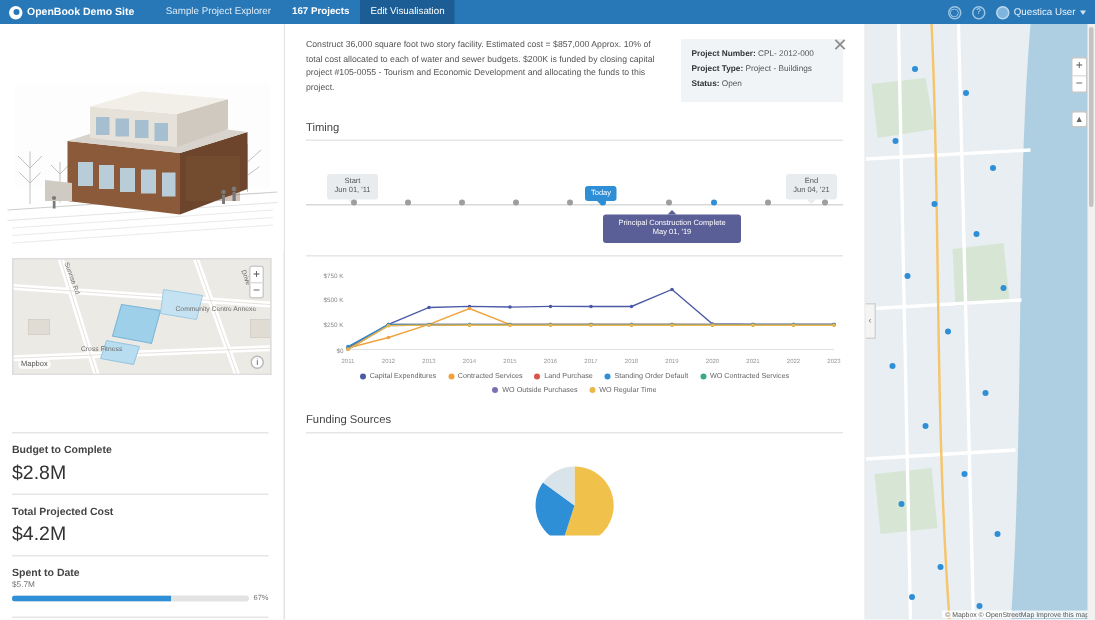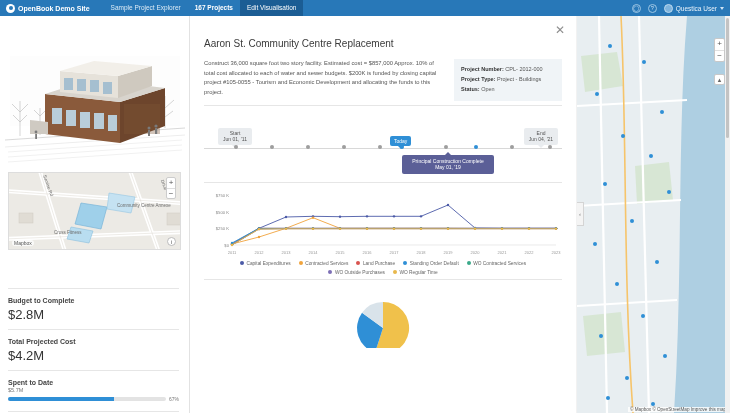--- a/index.html
+++ b/index.html
@@ -255,21 +255,20 @@
         <span class="bar-pct">67%</span>
       </div>
       <div class="divider" style="margin-top:9px;"></div>
       <div class="m-label">Resources</div>
     </div>
   </div>
 
   <div class="center">
     <div class="close-x">✕</div>
 
-    <div class="proj-title">Aaron St. Community Centre Replacement</div>
 
     <div class="body-row">
       <div class="desc">Construct 36,000 square foot two story facility.
 Estimated cost = $857,000
 Approx. 10% of total cost allocated to each of water and sewer budgets. $200K is funded by closing capital project #105-0055 - Tourism and Economic Development and allocating the funds to this project.</div>
       <div class="infobox">
         <div>
           <b>Project Number:</b>
           <span>CPL- 2012-000</span>
         </div>
@@ -277,20 +276,21 @@
           <b>Project Type:</b>
           <span>Project - Buildings</span>
         </div>
         <div>
           <b>Status:</b>
           <span>Open</span>
         </div>
       </div>
     </div>
 
+    <div class="sec-title">Timing</div>
     <div class="sec-rule"></div>
 
     <div class="timeline">
       <div class="tl-line"></div>
 
       <div class="tag" style="left:14px; top:12px; width:34px;">
         <span>Start</span><br>
         <span>Jun 01, '11</span>
       </div>
       <div class="tag" style="right:4px; top:12px; width:34px;">
@@ -462,20 +462,21 @@
         <div class="lg">
           <i style="background:#7d6fb5"></i>
           <span>WO Outside Purchases</span>
         </div>
         <div class="lg">
           <i style="background:#e8b84b"></i>
           <span>WO Regular Time</span>
         </div>
       </div>
 
+    <div class="sec-title">Funding Sources</div>
     <div class="sec-rule"></div>
     <div class="pie-wrap">
       <svg id="funding-pie" width="96" height="60" viewBox="0 0 96 60">
           <path d="M48 40 L48.0 14.0 A26 26 0 1 1 40.0 64.7 Z" fill="#f0c14b"></path>
           <path d="M48 40 L40.0 64.7 A26 26 0 0 1 27.0 24.7 Z" fill="#2f8fd6"></path>
           <path d="M48 40 L27.0 24.7 A26 26 0 0 1 48.0 14.0 Z" fill="#d9e3ea"></path>
         </svg>
     </div>
   </div>
 

